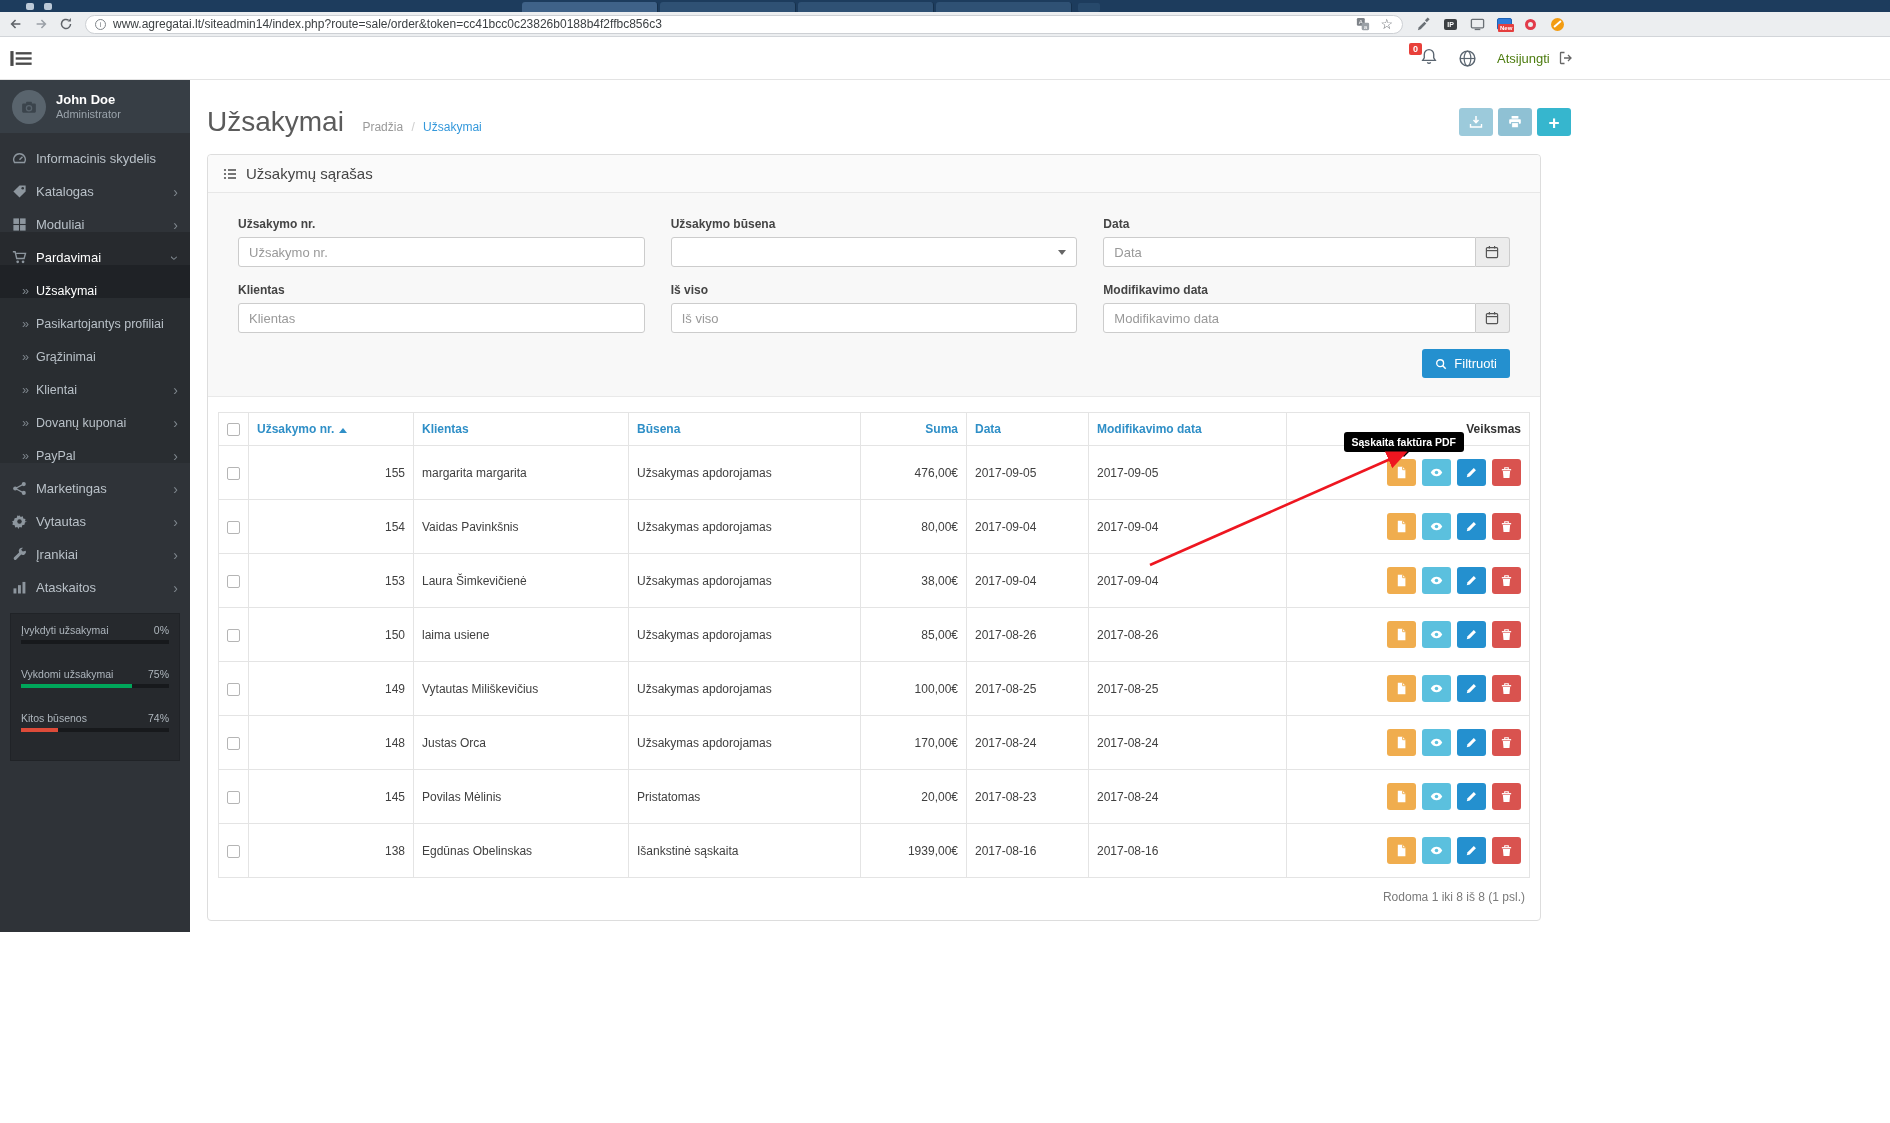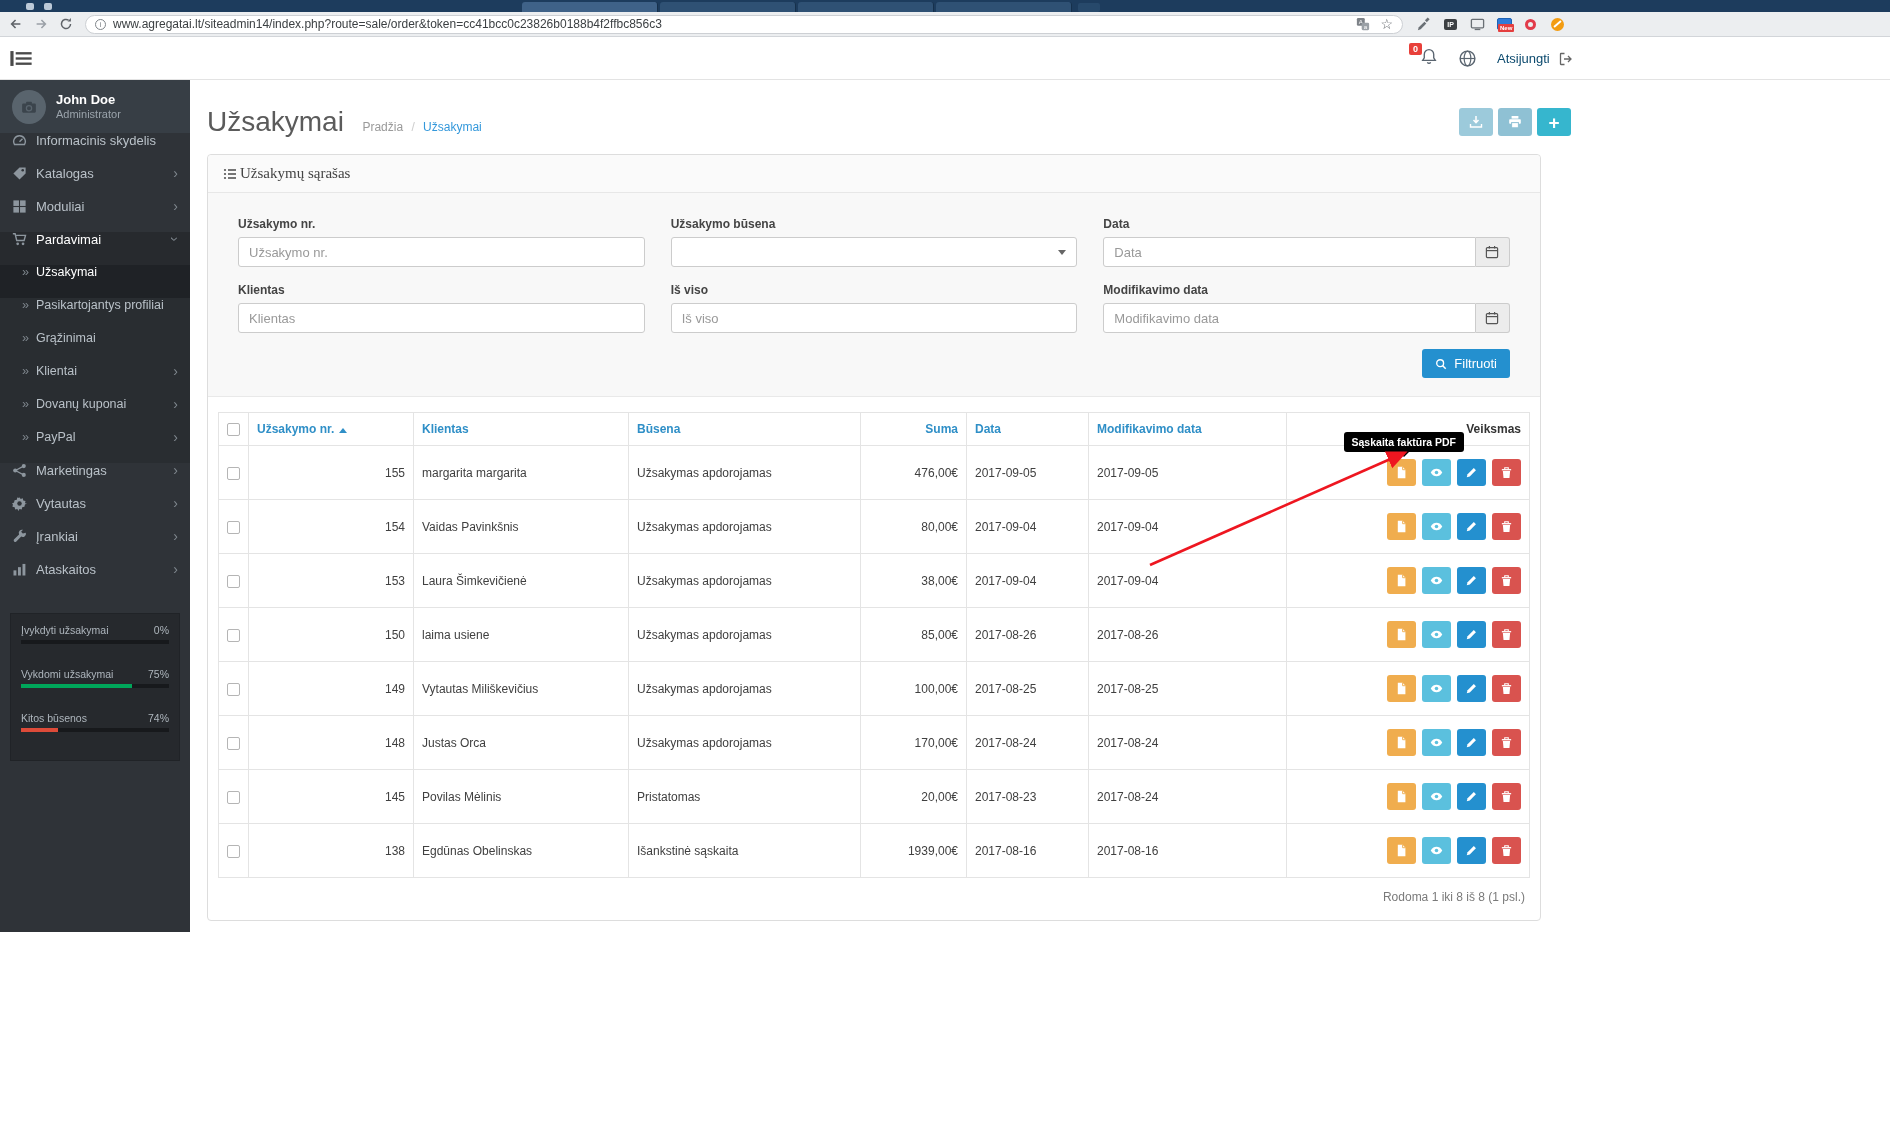--- a/index.html
+++ b/index.html
@@ -36,32 +36,32 @@
   
   .admin-header{position:absolute;left:0;top:37px;width:1890px;height:43px;background:#fff;border-bottom:1px solid #e3e3e3;}
   .menu-toggle{position:absolute;left:10px;top:13px;width:22px;height:17px;color:#4a4a4a;cursor:pointer;}
   .menu-toggle svg{width:100%;height:100%;}
   .header-right{position:absolute;top:0;height:42px;left:1420px;display:flex;align-items:center;gap:20px;}
   .bell-wrap{position:relative;width:18px;height:20px;color:#5a6570;}
   .bell-wrap svg{width:18px;height:18px;}
   .badge{position:absolute;left:-11px;top:-5px;background:#e8403a;color:#fff;font-size:9px;font-weight:bold;padding:1px 4px;border-radius:2px;line-height:10px;}
   .globe-wrap{width:19px;height:19px;color:#5a6570;}
   .globe-wrap svg{width:19px;height:19px;}
-  .logout{display:flex;align-items:flex-end;gap:9px;color:#0c4a6e;font-size:13px;cursor:pointer;}
+  .logout{display:flex;align-items:flex-start;gap:9px;color:#4d7c0f;font-size:13px;cursor:pointer;}
   .logout svg{width:14px;height:14px;color:#666;}
 
   
   .app{position:absolute;left:0;top:80px;width:1890px;height:852px;background:#fff;}
   .sidebar{position:absolute;left:0;top:0;width:190px;height:852px;background:#2f3338;}
   .profile{height:53px;background:#373e45;display:flex;align-items:center;padding:0 12px;gap:10px;cursor:pointer;}
   .avatar{width:34px;height:34px;border-radius:50%;background:#59646d;display:flex;align-items:center;justify-content:center;flex:none;}
   .avatar svg{width:16px;height:16px;}
   .p-name{color:#fff;font-size:13px;font-weight:bold;line-height:16px;}
   .p-role{color:#9aa3ab;font-size:11px;line-height:13px;}
-  .menu-item{height:33px;display:flex;align-items:flex-start;padding:0 12px;color:#b9c1c8;font-size:13px;cursor:pointer;}
+  .menu-item{height:33px;display:flex;align-items:flex-end;padding:0 12px;color:#b9c1c8;font-size:13px;cursor:pointer;}
   .menu-item .mi-icon{width:15px;height:15px;margin-right:9px;color:#8d969e;flex:none;display:inline-flex;}
   .menu-item .mi-icon svg{width:100%;height:100%;}
   .menu-item .mi-label{flex:1;white-space:nowrap;overflow:hidden;}
   .mi-chev{color:#7f878e;font-size:14px;line-height:14px;}
   .mi-chev.down{transform:rotate(90deg);}
   .menu-item.open{background:#272a2e;color:#fff;}
   .menu-item.sub{background:#292d31;padding-left:22px;font-size:12.5px;}
   .menu-item.sub .mi-pre{color:#7f878e;margin-right:7px;}
   .menu-item.sub.active{background:#1f2226;color:#fff;}
   .sidebar-stats{margin:18px 10px 0;background:#26292d;border:1px solid #202327;padding:10px 10px 4px;}
@@ -78,21 +78,21 @@
   .breadcrumb{display:inline-block;margin-left:14px;font-size:12px;}
   .bc1{color:#9a9a9a;cursor:pointer;}
   .sep{margin:0 5px;color:#ccc;}
   .bc2{color:#3498db;cursor:pointer;}
   .header-btns{position:absolute;right:0;top:16px;display:flex;gap:5px;}
   .hbtn{width:34px;height:28px;border-radius:3px;display:flex;align-items:center;justify-content:center;cursor:pointer;}
   .hbtn .icn{width:14px;height:14px;display:inline-flex;}
   .hbtn .icn svg{width:100%;height:100%;}
   .plus-glyph{color:#fff;font-size:19px;font-weight:bold;line-height:19px;}
   .panel{width:1334px;background:#fff;border:1px solid #ddd;border-radius:4px;margin-bottom:20px;}
-  .panel-heading{padding:10px 15px;background:#fafafa;border-bottom:1px solid #e7e7e7;color:#444;font-size:15px;display:flex;align-items:center;gap:3px;border-radius:4px 4px 0 0;font-family:Liberation Serif, serif;}
+  .panel-heading{padding:10px 15px;background:#fafafa;border-bottom:1px solid #e7e7e7;color:#444;font-size:15px;display:flex;align-items:center;gap:9px;border-radius:4px 4px 0 0;}
   .panel-heading .icn{width:14px;height:14px;color:#555;display:inline-flex;}
   .panel-heading .icn svg{width:100%;height:100%;}
 
   
   .filter{background:#f8f8f8;border-bottom:1px solid #e9e9e9;padding:24px 30px 18px;display:grid;grid-template-columns:repeat(3,1fr);column-gap:26px;row-gap:16px;}
   .f-label{font-size:12px;font-weight:bold;color:#444;margin-bottom:6px;}
   .f-control input{width:100%;height:30px;border:1px solid #ccc;border-radius:3px;padding:0 10px;font-size:13px;color:#555;background:#fff;font-family:inherit;outline:none;}
   .f-control input::placeholder{color:#999;}
   .f-select{height:30px;border:1px solid #ccc;border-radius:3px;background:#fff;display:flex;align-items:center;justify-content:flex-end;padding:0 10px;cursor:pointer;}
   .sel-caret{width:0;height:0;border-left:4px solid transparent;border-right:4px solid transparent;border-top:5px solid #666;}

